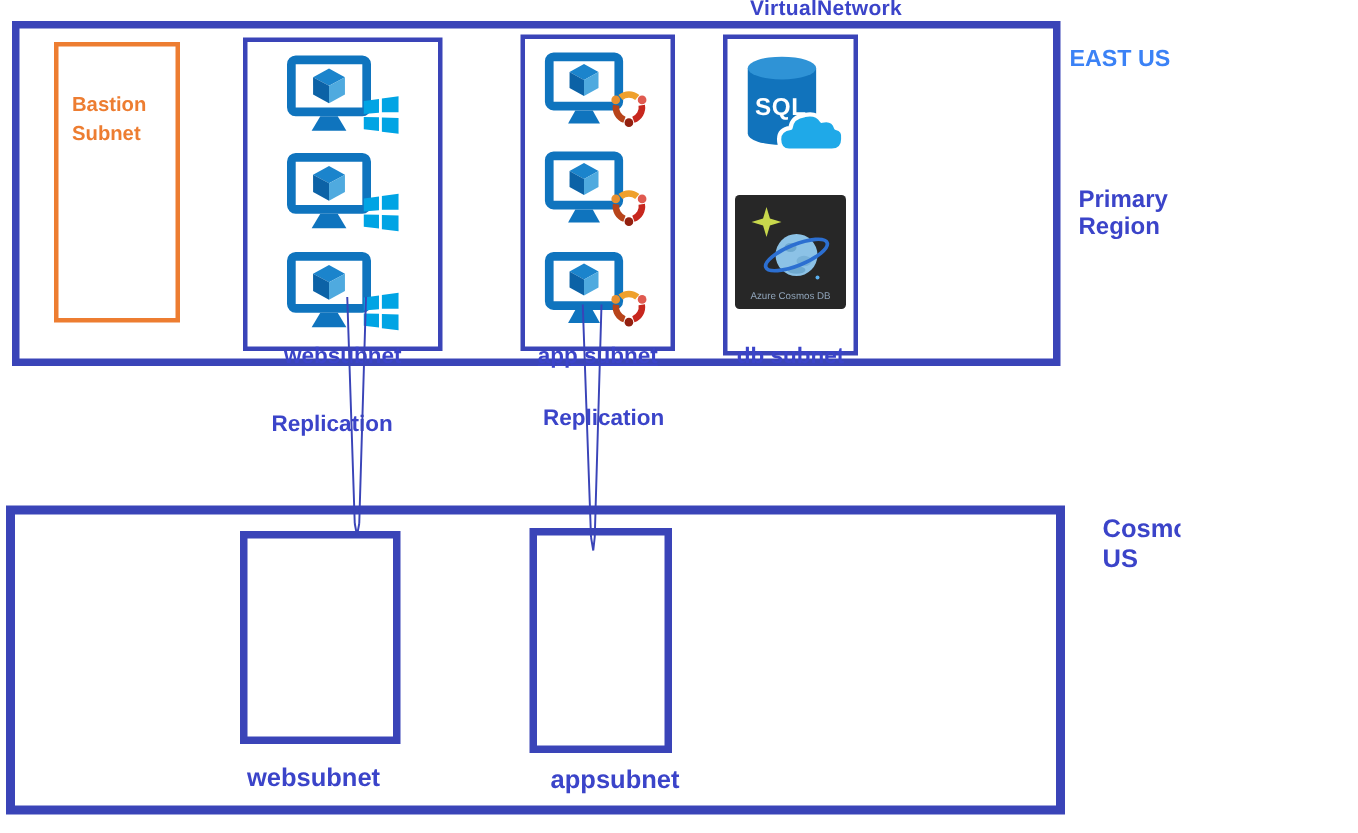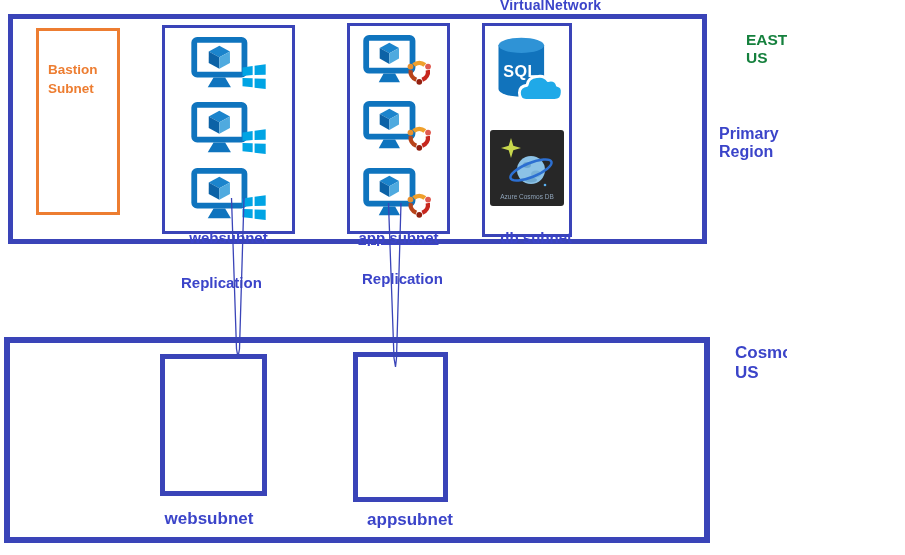--- a/index.html
+++ b/index.html
@@ -18,22 +18,22 @@
   .primary-box{left:8px;top:14px;width:689px;height:220px;border:5px solid var(--blue);}
   .bastion-box{left:36px;top:28px;width:78px;height:181px;border:3px solid var(--orange);}
   .bastion-text{margin:30px 4px 0 9px;font-size:13.5px;font-weight:bold;color:var(--orange);line-height:1.4;}
   .subnet-box{border:3px solid var(--blue);display:flex;flex-direction:column;align-items:center;justify-content:space-around;padding:3px 0;}
   .web-box{left:162px;top:25px;width:127px;height:197px;}
   .app-box{left:347px;top:23px;width:97px;height:199px;}
   .db-box{left:482px;top:23px;width:84px;height:199px;justify-content:flex-start;gap:20px;padding-top:6px;}
   .subnet-label{text-align:center;font-size:15px;}
   .web-label{left:162px;top:229px;width:133px;}
   .app-label{left:347px;top:229px;width:103px;text-decoration:underline;}
-  .db-label{left:482px;top:229px;width:90px;text-align:right;}
-  .east-us{left:746px;top:31px;font-size:15.5px;font-weight:bold;color:#15803d;}
+  .db-label{left:482px;top:229px;width:90px;}
+  .east-us{left:713px;top:31px;font-size:15.5px;font-weight:bold;color:#3b82f6;}
   .primary-region{left:719px;top:125px;font-size:16px;}
   .repl-left{left:181px;top:274px;font-size:15px;}
   .repl-right{left:362px;top:270px;font-size:15px;}
   .secondary-box{left:4px;top:337px;width:694px;height:194px;border:6px solid var(--blue);}
   .web2-box{left:160px;top:354px;width:97px;height:132px;border:5px solid var(--blue);}
   .app2-box{left:353px;top:352px;width:85px;height:140px;border:5px solid var(--blue);}
   .web2-label{left:153px;top:509px;width:112px;text-align:center;font-size:17px;}
   .app2-label{left:348px;top:510px;width:105px;text-align:right;font-size:17px;}
   .central-us{left:735px;top:343px;font-size:17px;}
   .secondary-region{left:727px;top:439px;font-size:17px;}

